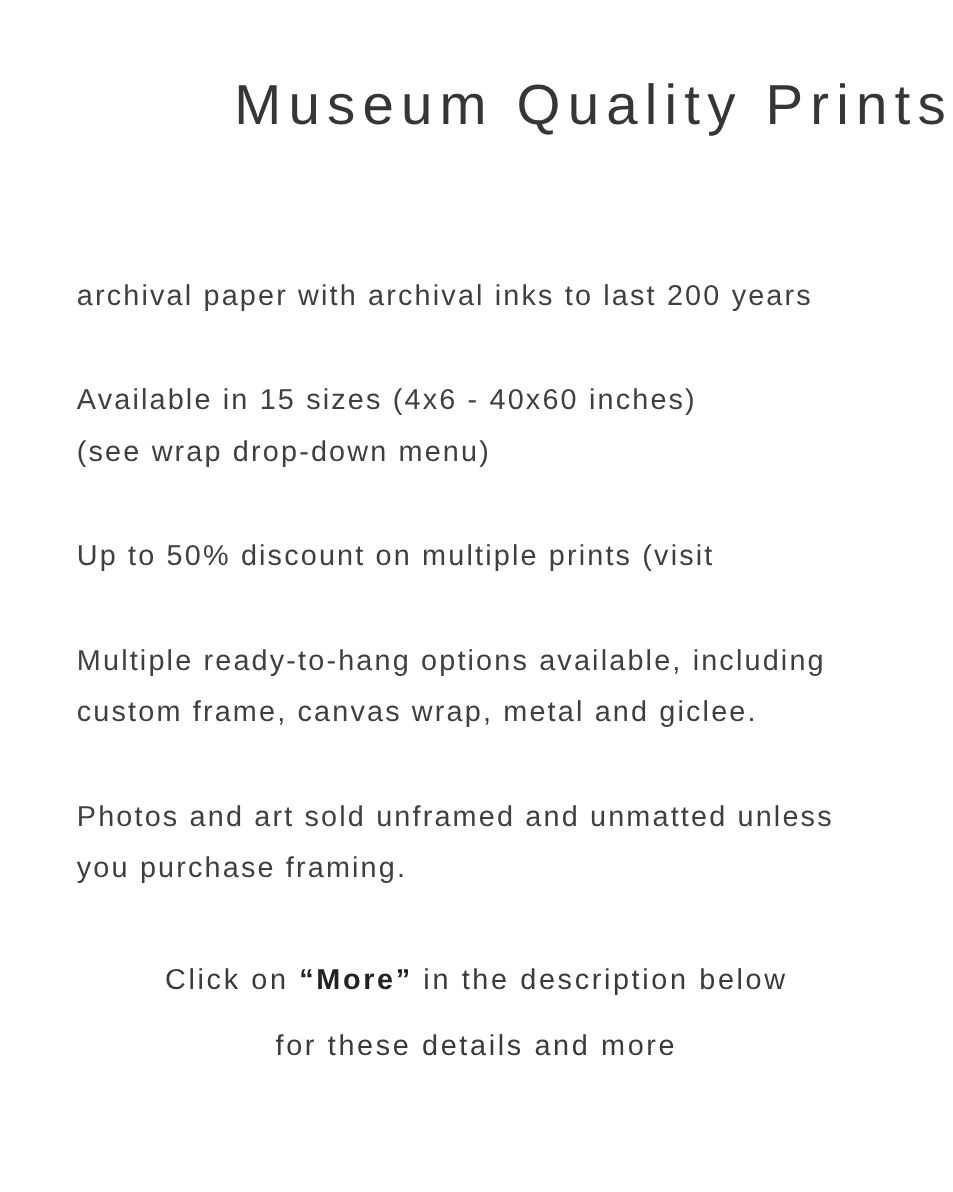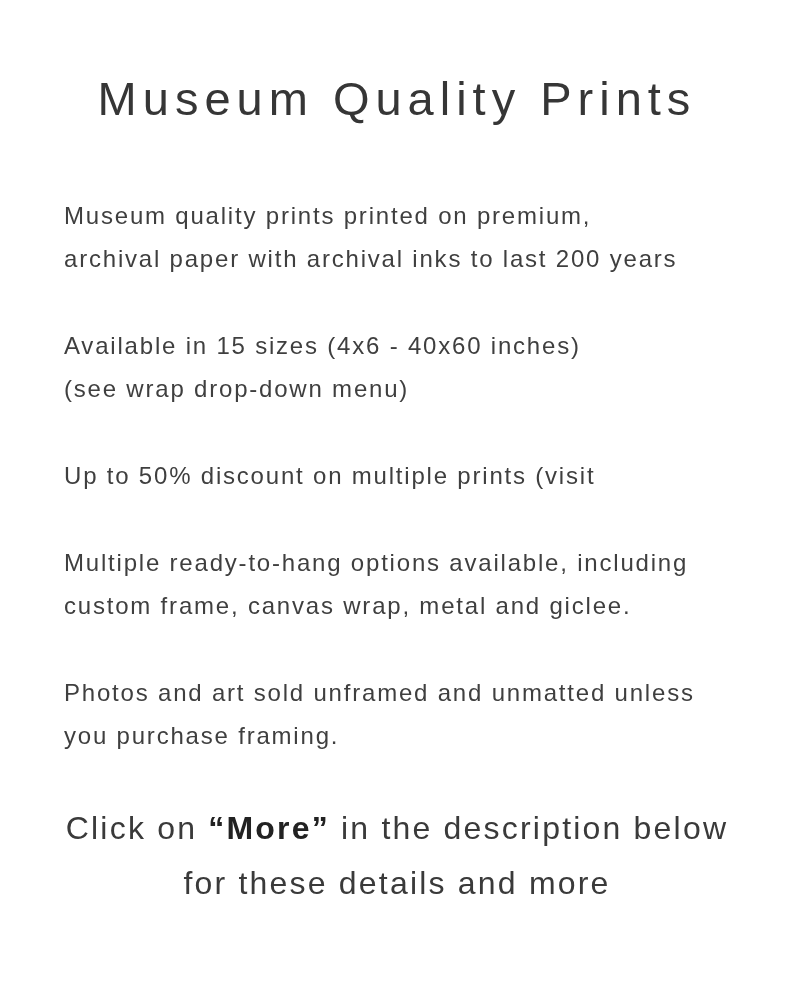--- a/index.html
+++ b/index.html
@@ -12,22 +12,22 @@
     width: 794px;
     height: 993px;
     background: #ffffff;
     font-family: "Liberation Sans", sans-serif;
     color: #3d3d3d;
     overflow: hidden;
     box-sizing: border-box;
     padding: 58px 0 0 0;
   }
   .title {
-    margin: 12px 0 66px 0;
-    text-align: center;
+    margin: 0 0 66px 0;
+    text-align: right;
     font-size: 47px;
     font-weight: 300;
     letter-spacing: 6px;
     line-height: 58px;
     color: #363636;
     white-space: nowrap;
   }
   .body-copy {
     padding-left: 64px;
     padding-right: 40px;
@@ -37,42 +37,42 @@
     font-size: 24px;
     font-weight: 300;
     letter-spacing: 1.8px;
     line-height: 43px;
     color: #3f3f3f;
     white-space: nowrap;
   }
   .footer-cta {
     margin-top: 32px;
     text-align: center;
-    font-size: 32px;
+    font-size: 24px;
     font-weight: 300;
     letter-spacing: 2.2px;
     line-height: 55px;
     color: #3a3a3a;
   }
   .footer-cta .more-emphasis {
     font-weight: 700;
     letter-spacing: 2.2px;
     color: #222222;
   }
 </style>
 </head>
 <body>
 
 <div class="poster">
 
   <h1 class="title">Museum Quality Prints</h1>
 
   <div class="body-copy">
 
-    <p><span>Museum quality prints printed on premium,</span><br><span>archival paper with archival inks to last 200 years</span></p>
+    <p><br><span>archival paper with archival inks to last 200 years</span></p>
 
     <p><span>Available in 15 sizes (4x6 - 40x60 inches)</span><br><span>(see wrap drop-down menu)</span></p>
 
     <p><span>Up to 50% discount on multiple prints (visit</span><br></p>
 
     <p><span>Multiple ready-to-hang options available, including</span><br><span>custom frame, canvas wrap, metal and giclee.</span></p>
 
     <p><span>Photos and art sold unframed and unmatted unless</span><br><span>you purchase framing.</span></p>
 
   </div>

